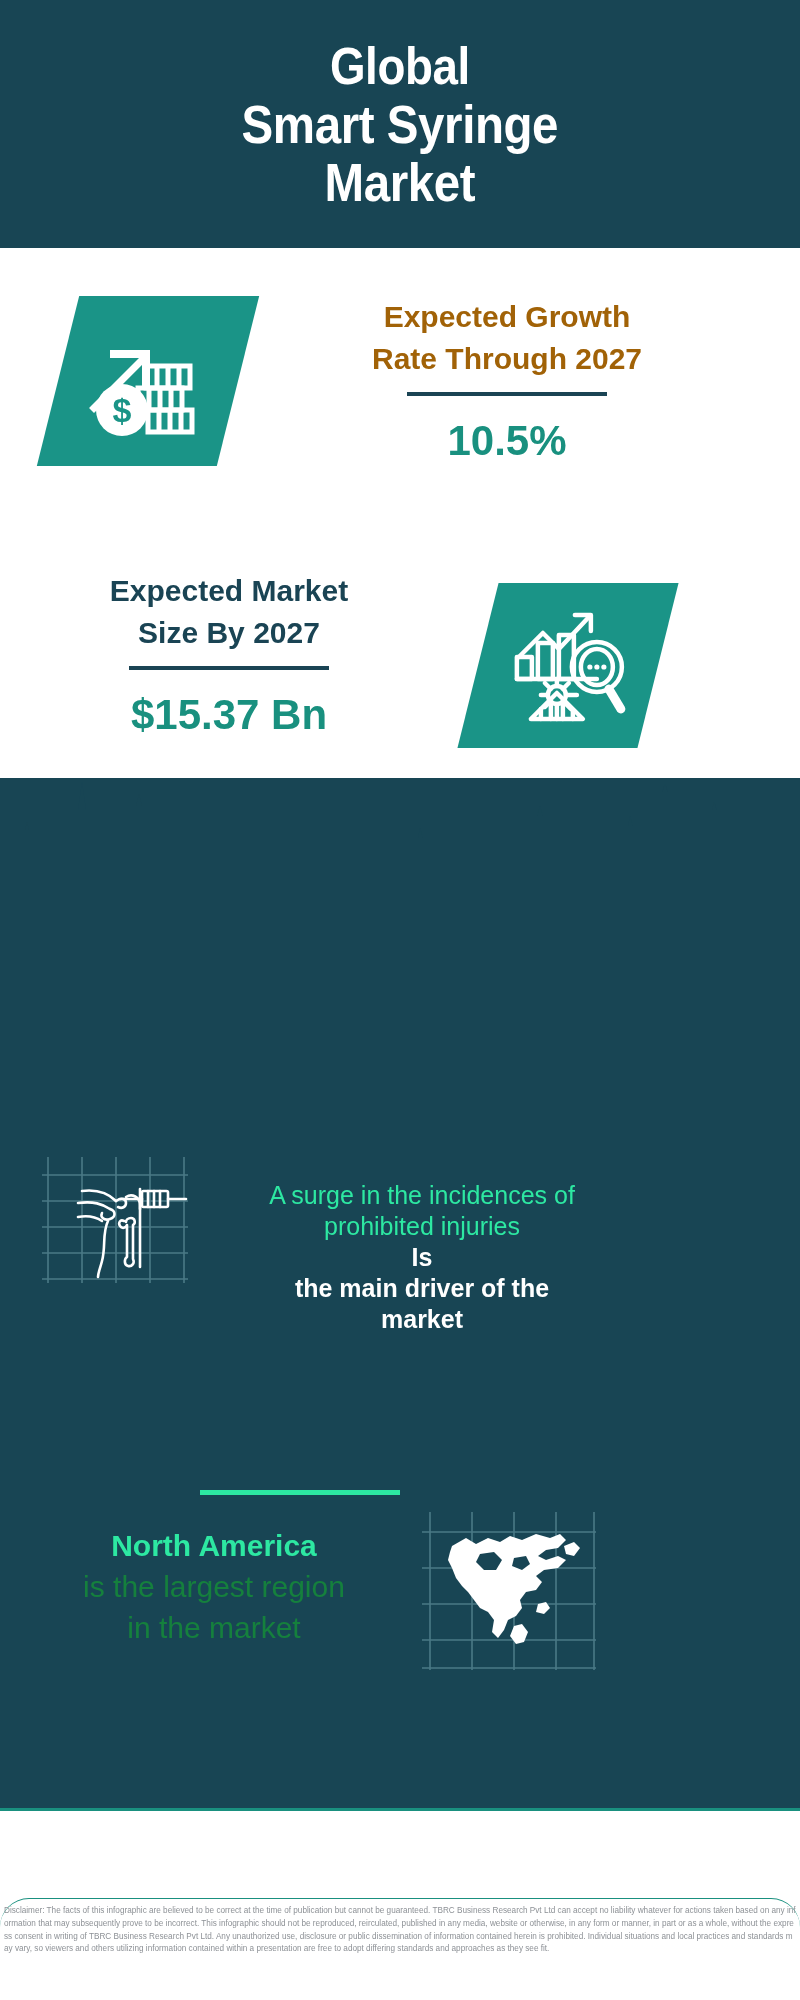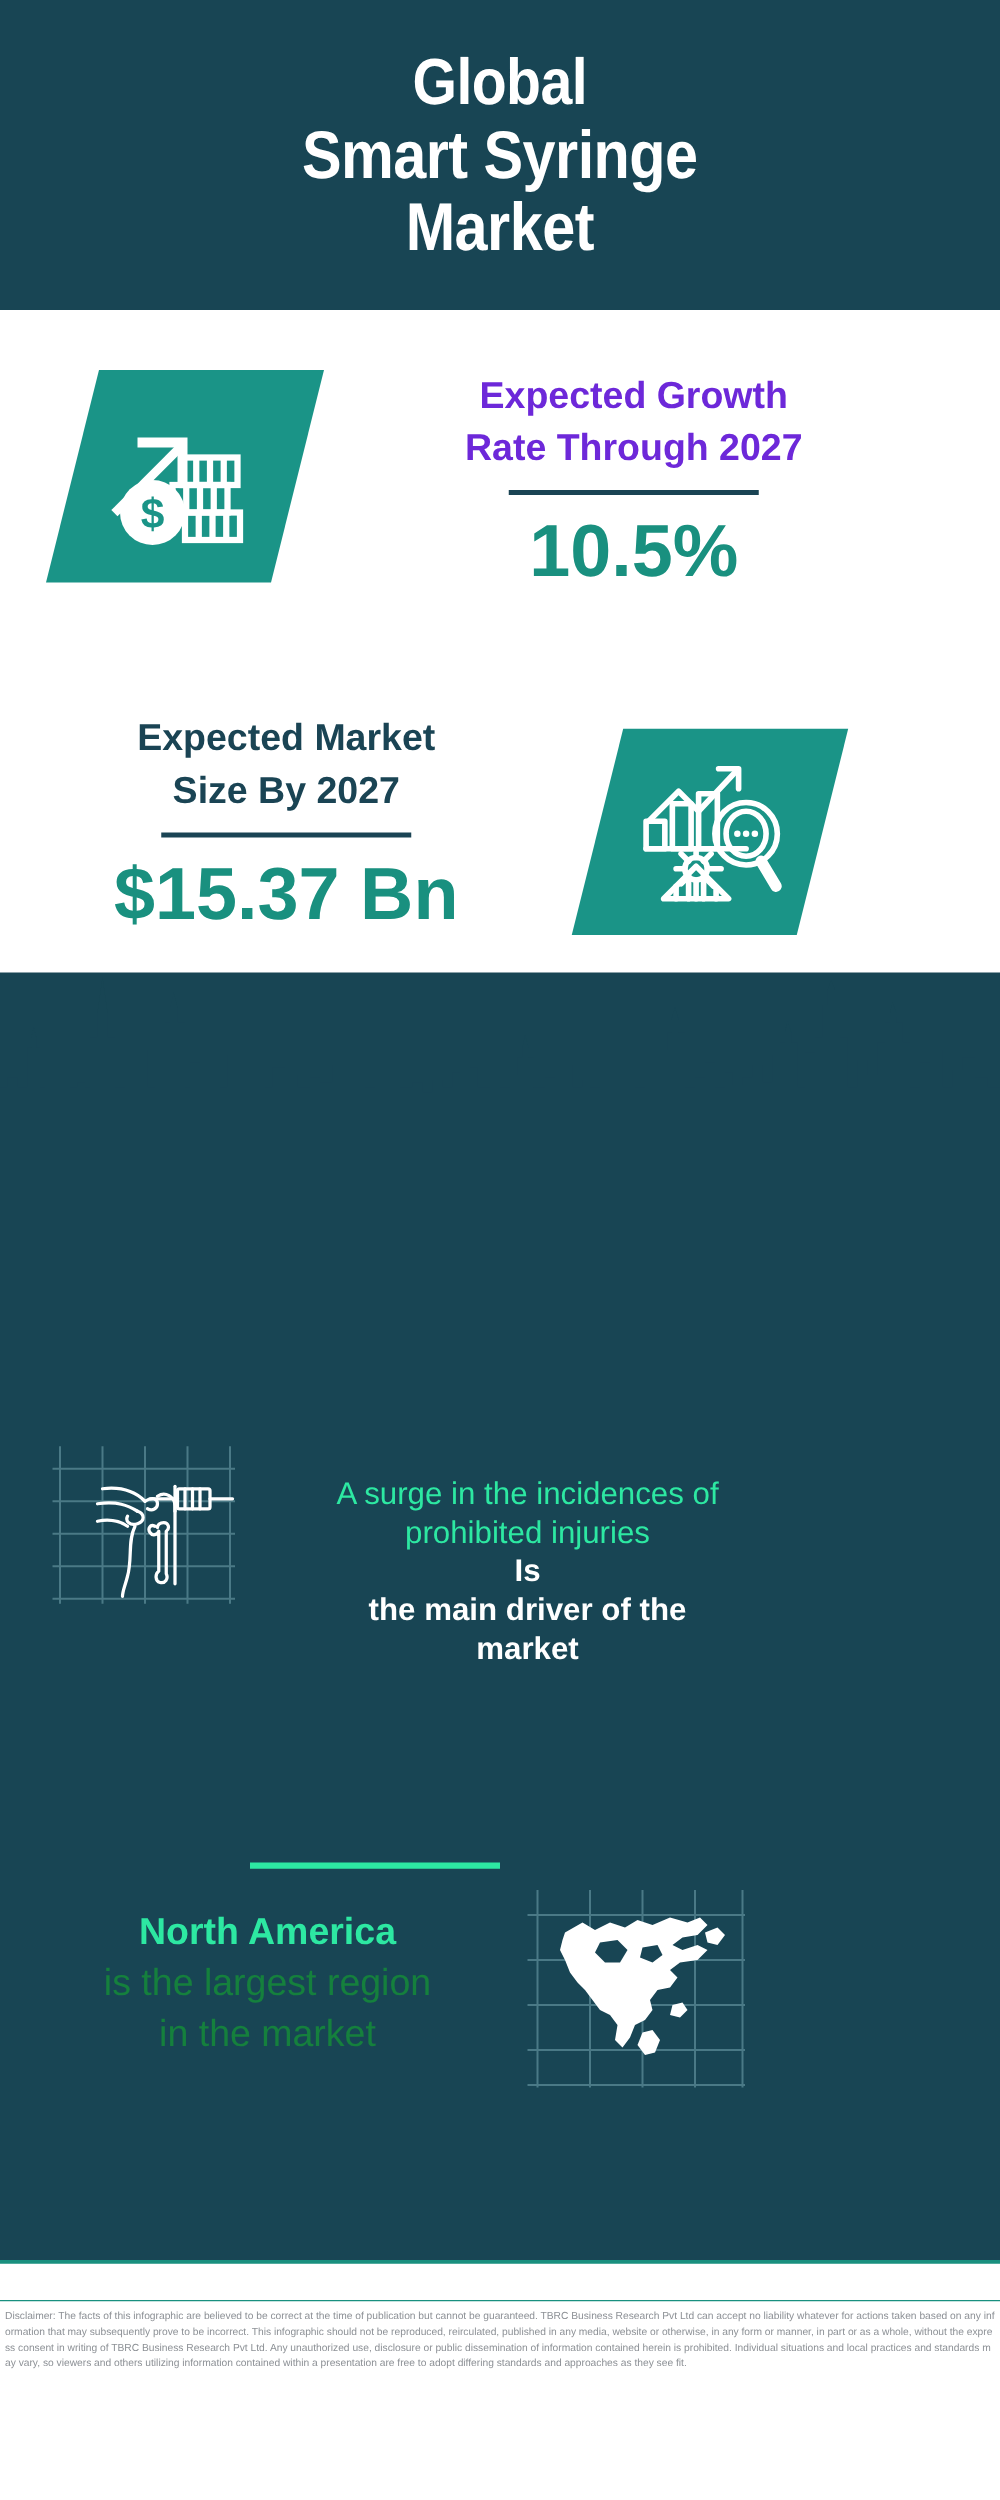--- a/index.html
+++ b/index.html
@@ -37,27 +37,27 @@
   }
   .para .iconwrap { transform:skewX(14deg); display:flex; align-items:center; justify-content:center; }
 
   
   .growth-icon { left:58px; top:296px; width:180px; height:170px; }
   .growth-text {
     position:absolute; left:262px; top:296px; width:490px;
     text-align:center;
   }
   .growth-text .lbl {
-    color:#6d28d9; font-weight:bold; font-size:30px; line-height:42px;
+    color:#a16207; font-weight:bold; font-size:30px; line-height:42px;
   }
   .rule-dark {
     width:200px; height:4px; background:#1a4454; margin:12px auto 10px auto;
   }
   .bigval-teal {
-    color:#19907f; font-weight:bold; font-size:59px; line-height:70px;
+    color:#19907f; font-weight:bold; font-size:42px; line-height:70px;
   }
 
   
   .size-text {
     position:absolute; left:24px; top:570px; width:410px; text-align:center;
   }
   .size-text .lbl {
     color:#1a4454; font-weight:bold; font-size:30px; line-height:42px;
   }
   .size-icon { left:478px; top:583px; width:180px; height:165px; }
@@ -99,23 +99,24 @@
     position:absolute; left:418px; top:1508px; width:180px; height:165px;
   }
 
   
   .footer {
     position:absolute; left:0; top:1808px; width:800px; height:100px;
     background:#ffffff; border-top:3px solid #19907f;
   }
 
   .disclaimer-wrap {
-    position:absolute; left:0; top:1840px; width:800px; height:102px;
+    position:absolute; left:0; top:1898px; width:800px; height:102px;
     background:#ffffff; border-top:1.5px solid #19907f;
     padding:6px 4px 0 4px;
+    border-radius:29px;
   }
   .disclaimer {
     color:#8d9196; font-size:8.2px; line-height:12.8px; text-align:left;
     font-family:"Liberation Sans Narrow","Liberation Sans",sans-serif;
     word-break:break-all;
   }
 </style>
 </head>
 <body>
 

